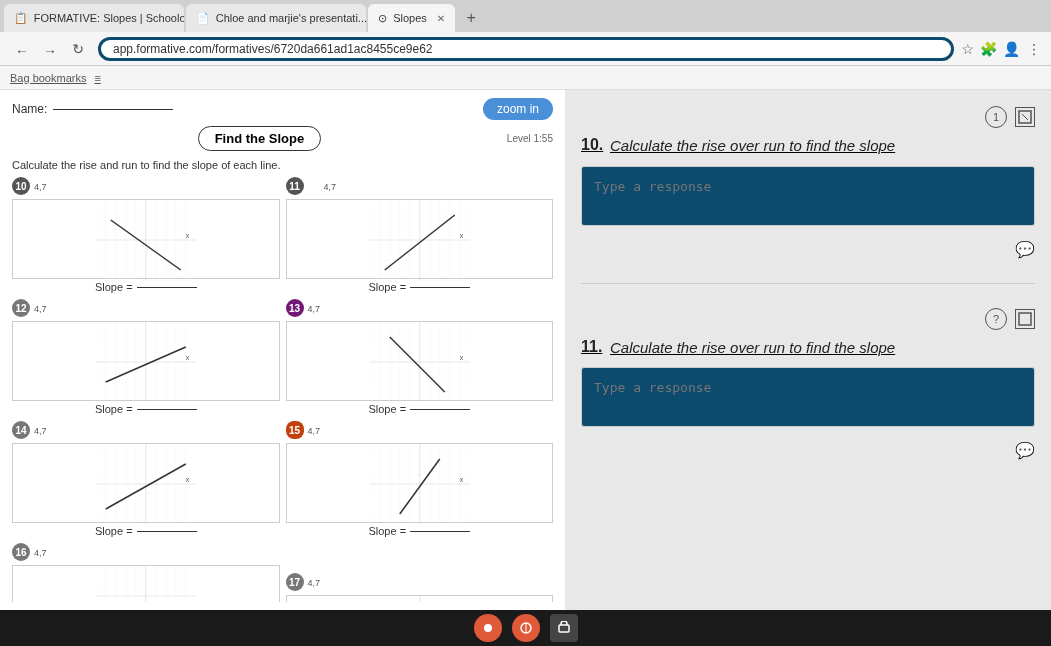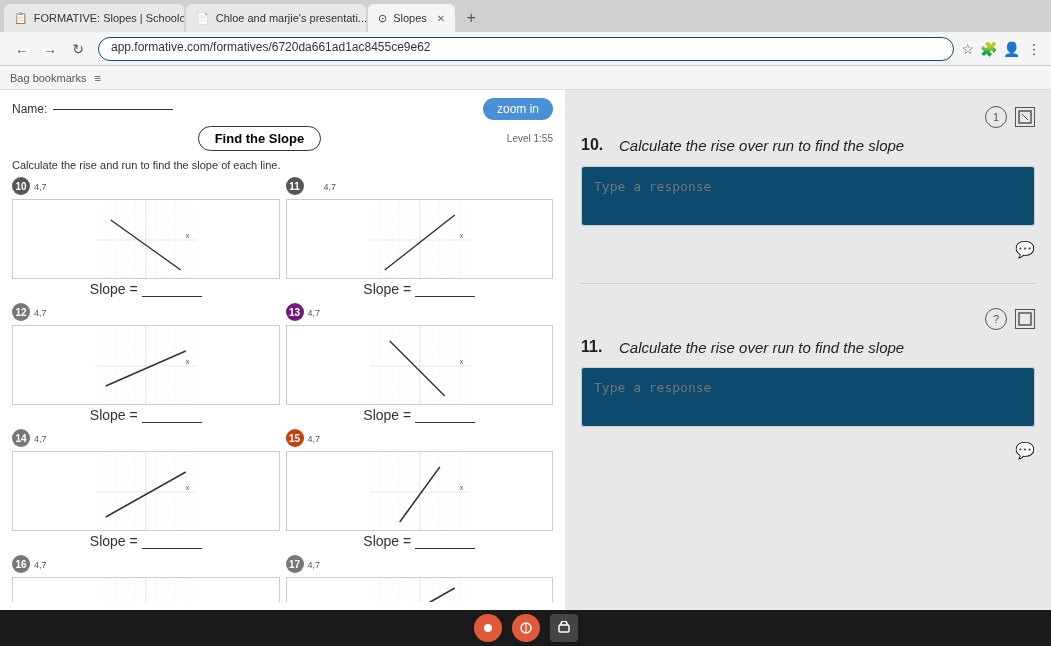--- a/index.html
+++ b/index.html
@@ -81,21 +81,21 @@
       align-items: center;
       justify-content: center;
       color: #555;
       font-size: 14px;
       cursor: pointer;
       border-radius: 50%;
     }
     .url-bar {
       flex: 1;
       background: white;
-      border: 1px solid #0c4a6e;
+      border: 3px solid #0c4a6e;
       border-radius: 12px;
       padding: 2px 12px;
       font-size: 12px;
       color: #333;
       height: 24px;
     }
     .browser-icons {
       display: flex;
       gap: 6px;
       align-items: center;
@@ -105,20 +105,21 @@
     .bookmarks-bar {
       background: #f5f5f5;
       height: 24px;
       display: flex;
       align-items: center;
       padding: 0 10px;
       font-size: 11px;
       color: #555;
       border-bottom: 1px solid #ddd;
       gap: 8px;
+      text-decoration: underline;
     }
 
     
     .page-content {
       flex: 1;
       display: flex;
       background: #f0f0f0;
       overflow: hidden;
     }
 
@@ -206,24 +207,25 @@
       height: 18px;
       display: flex;
       align-items: center;
       justify-content: center;
       font-size: 10px;
       font-weight: bold;
       align-self: flex-start;
       margin-bottom: 2px;
     }
     .slope-label {
-      font-size: 14px;
+      font-size: 11px;
       color: #333;
       margin-top: 2px;
       display: flex;
+      align-items: center;
       gap: 4px;
     }
     .slope-line {
       width: 60px;
       border-bottom: 1px solid #333;
       display: inline-block;
     }
 
     
     .questions-panel {
@@ -235,22 +237,23 @@
       padding: 12px 16px;
       gap: 12px;
     }
     .question-block {
       background: #e8e8e8;
       padding: 4px 0;
     }
     .question-header {
       display: flex;
       align-items: flex-start;
-      gap: 13px;
+      gap: 4px;
       margin-bottom: 10px;
+      text-decoration: underline;
     }
     .question-number {
       font-size: 16px;
       font-weight: bold;
       color: #222;
       min-width: 25px;
     }
     .question-text {
       font-size: 15px;
       color: #222;
@@ -551,21 +554,21 @@
           </svg>
         </div>
         <div class="slope-label">
           <span>Slope =</span>
           <span class="slope-line"></span>
         </div>
       </div>
 
       <div class="problem-cell">
         <div style="display:flex; align-items:center; width:100%; gap:4px; margin-bottom:2px;">
-          <div class="problem-number" style="background:#c2410c;">15</div>
+          <div class="problem-number" style="background:#c2410c;border-radius:8px;">15</div>
           <span style="font-size:9px; color:#555;">4,7</span>
         </div>
         <div class="mini-graph" style="width:100%; height:80px;">
           <svg width="100%" height="80" viewBox="0 0 100 80">
             <line x1="50" y1="0" x2="50" y2="80" stroke="#ccc" stroke-width="0.5"></line>
             <line x1="0" y1="40" x2="100" y2="40" stroke="#ccc" stroke-width="0.5"></line>
             <line x1="10" y1="0" x2="10" y2="80" stroke="#eee" stroke-width="0.3"></line>
             <line x1="20" y1="0" x2="20" y2="80" stroke="#eee" stroke-width="0.3"></line>
             <line x1="30" y1="0" x2="30" y2="80" stroke="#eee" stroke-width="0.3"></line>
             <line x1="40" y1="0" x2="40" y2="80" stroke="#eee" stroke-width="0.3"></line>
@@ -609,21 +612,21 @@
             <line x1="90" y1="0" x2="90" y2="60" stroke="#eee" stroke-width="0.3"></line>
             <line x1="0" y1="10" x2="100" y2="10" stroke="#eee" stroke-width="0.3"></line>
             <line x1="0" y1="20" x2="100" y2="20" stroke="#eee" stroke-width="0.3"></line>
             <line x1="0" y1="40" x2="100" y2="40" stroke="#eee" stroke-width="0.3"></line>
             <line x1="0" y1="50" x2="100" y2="50" stroke="#eee" stroke-width="0.3"></line>
           </svg>
         </div>
       </div>
 
       <div class="problem-cell">
-        <div style="display:flex; align-items:center; width:100%; gap:4px; margin-bottom:2px;">
+        <div style="display:flex; align-items:center; width:100%; gap:4px; margin-bottom:2px;margin-top:30px;">
           <div class="problem-number" style="background:#777;">17</div>
           <span style="font-size:9px; color:#555;">4,7</span>
         </div>
         <div class="mini-graph" style="width:100%; height:60px;">
           <svg width="100%" height="60" viewBox="0 0 100 60">
             <line x1="50" y1="0" x2="50" y2="60" stroke="#ccc" stroke-width="0.5"></line>
             <line x1="0" y1="30" x2="100" y2="30" stroke="#ccc" stroke-width="0.5"></line>
             <line x1="10" y1="0" x2="10" y2="60" stroke="#eee" stroke-width="0.3"></line>
             <line x1="20" y1="0" x2="20" y2="60" stroke="#eee" stroke-width="0.3"></line>
             <line x1="30" y1="0" x2="30" y2="60" stroke="#eee" stroke-width="0.3"></line>

